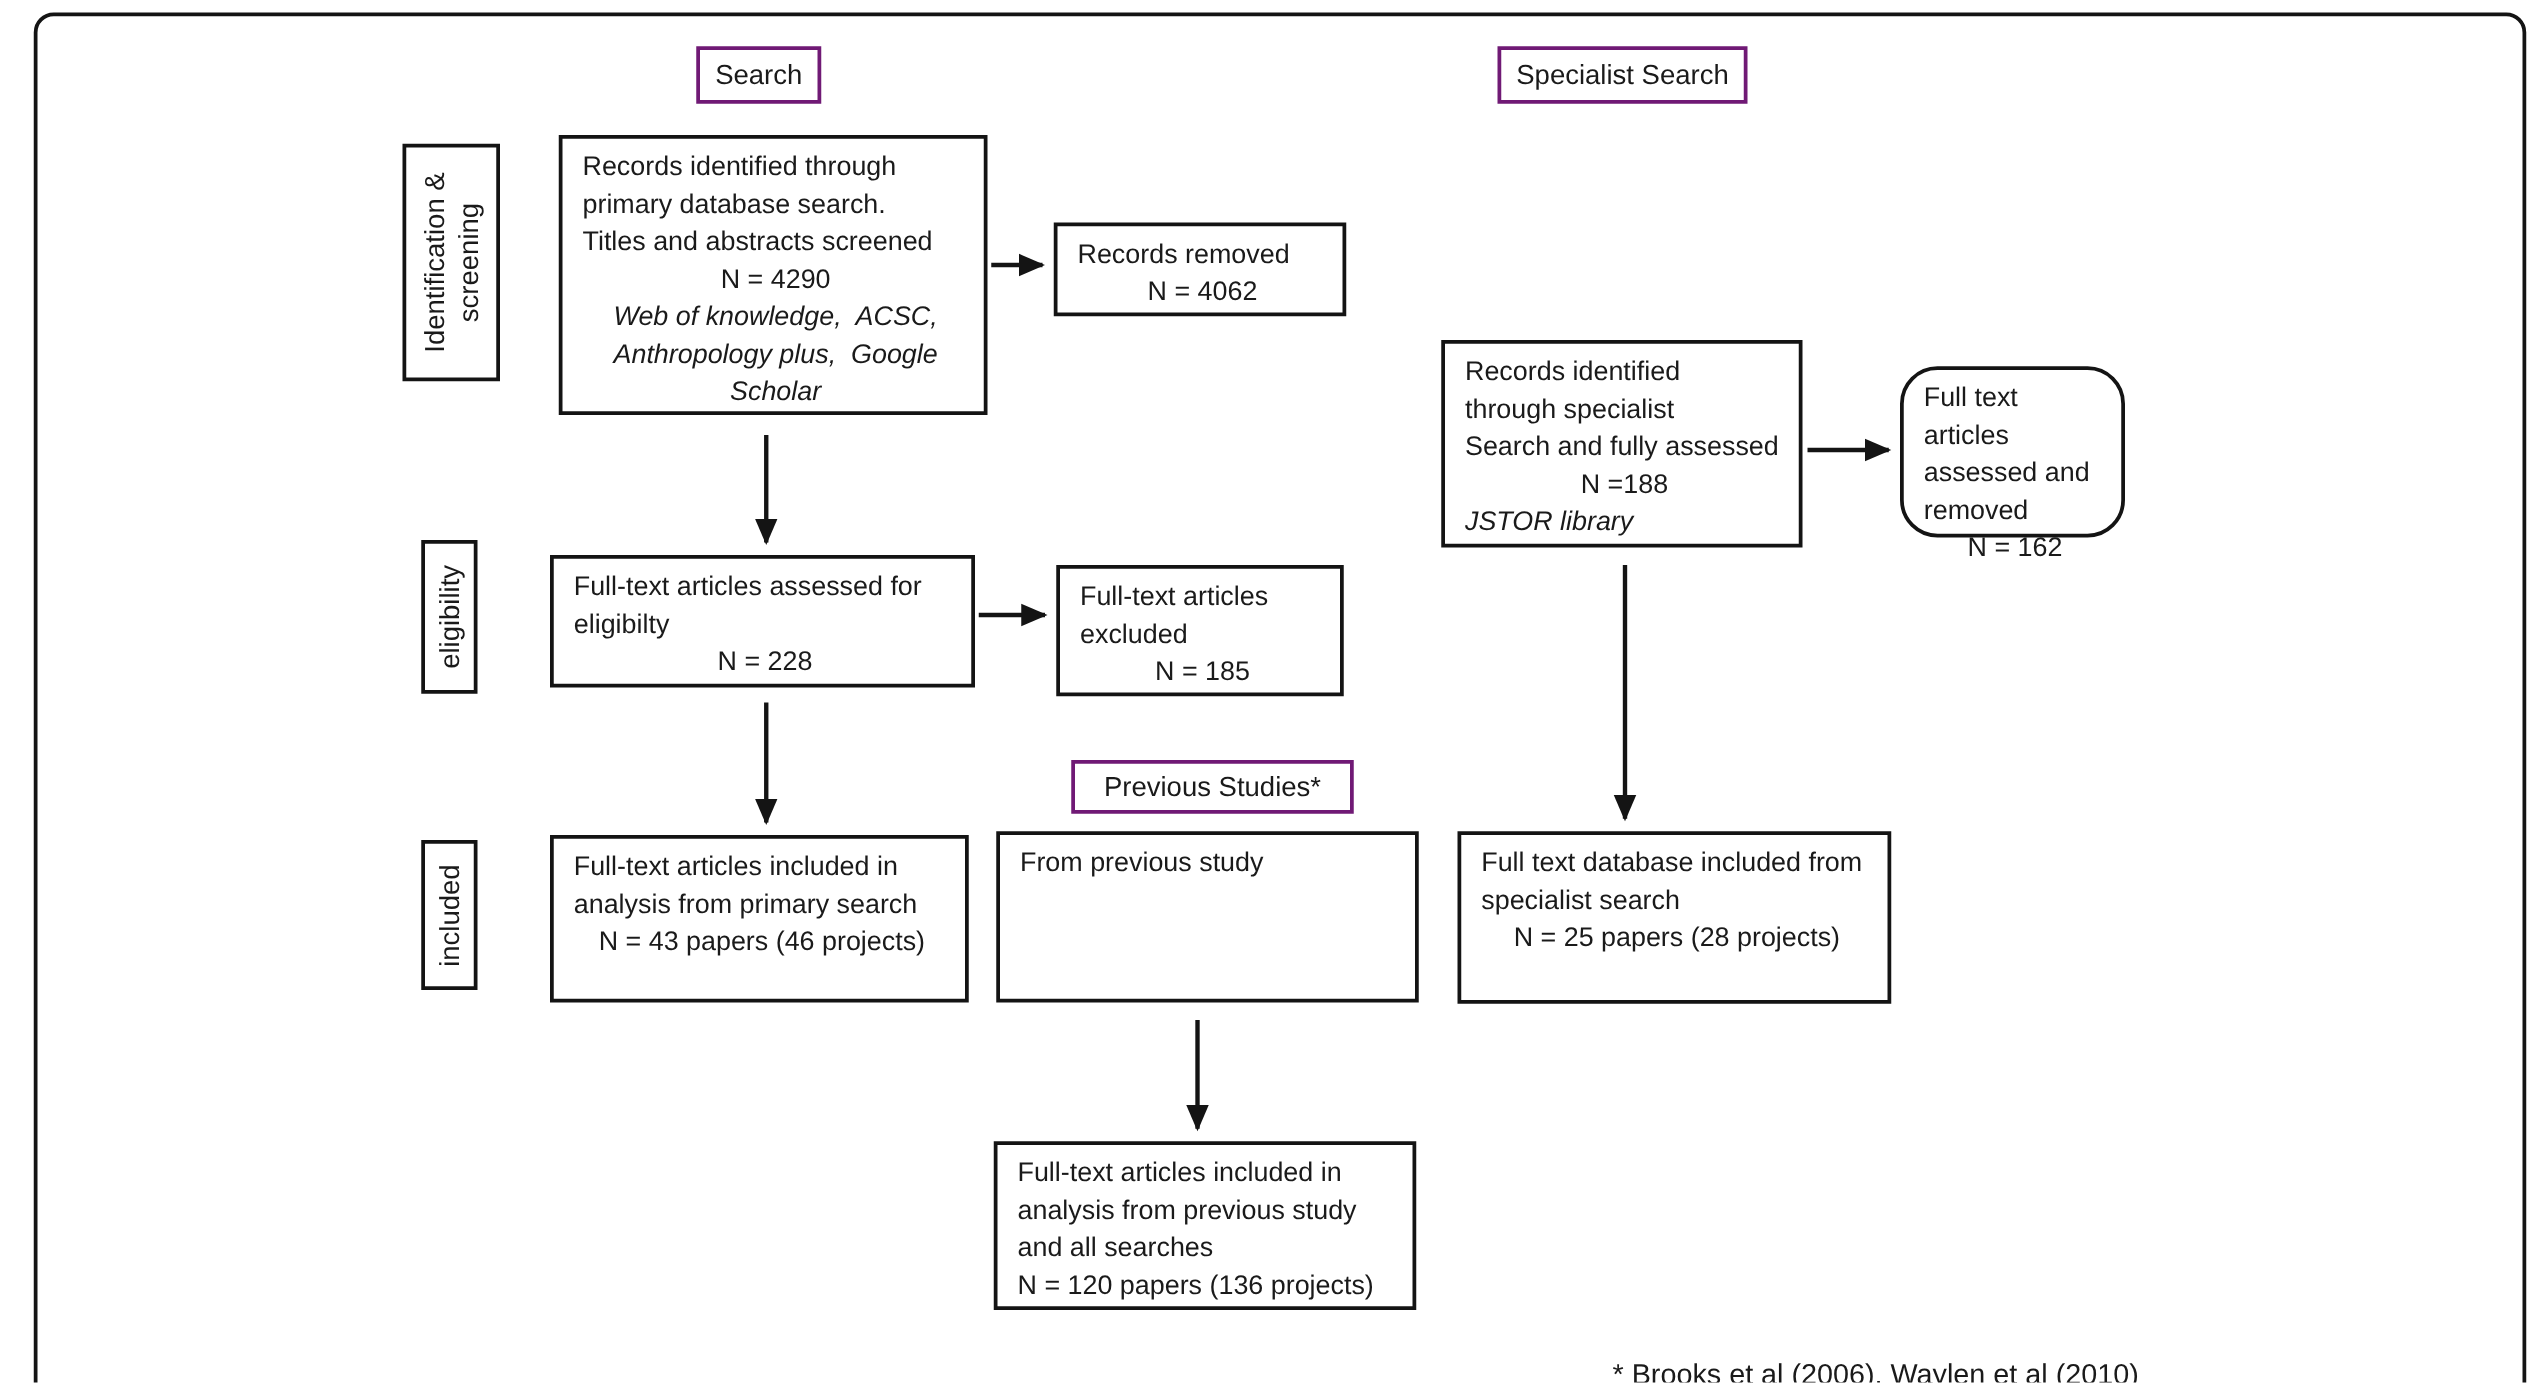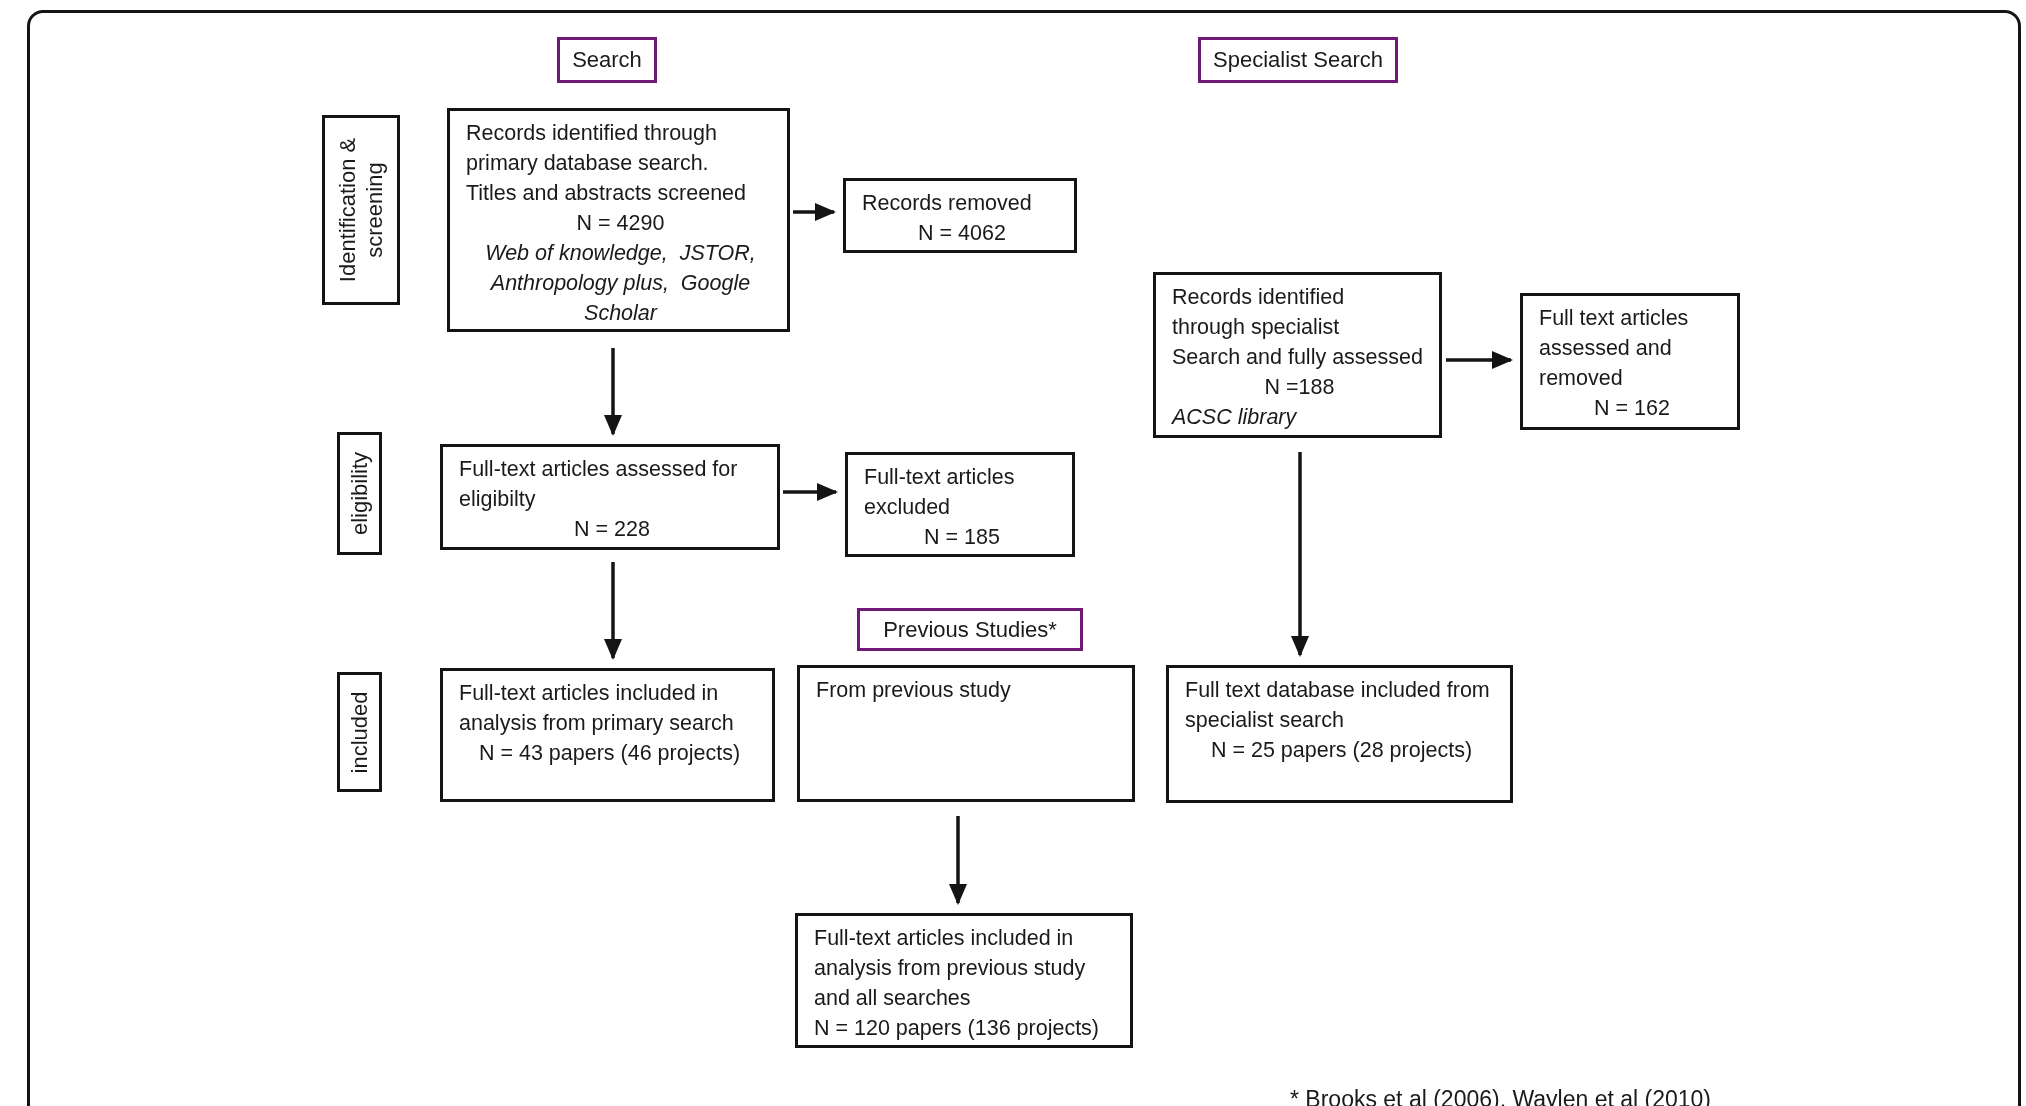--- a/index.html
+++ b/index.html
@@ -58,39 +58,39 @@
   </div>
   <div class="stage-label" style="left:337px; top:672px; width:45px; height:120px;">
     <div class="rot">included</div>
   </div>
 
   <div class="box" style="left:447px; top:108px; width:343px; height:224px;">
     <div class="bline">Records identified through</div>
     <div class="bline">primary database search.</div>
     <div class="bline">Titles and abstracts screened</div>
     <div class="bline c">N = 4290</div>
-    <div class="bline c i">Web of knowledge,  JSTOR,</div>
+    <div class="bline c i">Web of knowledge,  ACSC,</div>
     <div class="bline c i">Anthropology plus,  Google</div>
     <div class="bline c i">Scholar</div>
   </div>
 
   <div class="box" style="left:843px; top:178px; width:234px; height:75px;">
     <div class="bline">Records removed</div>
     <div class="bline c">N = 4062</div>
   </div>
 
   <div class="box" style="left:1153px; top:272px; width:289px; height:166px;">
     <div class="bline">Records identified</div>
     <div class="bline">through specialist</div>
     <div class="bline">Search and fully assessed</div>
     <div class="bline c">N =188</div>
-    <div class="bline i">ACSC library</div>
+    <div class="bline i">JSTOR library</div>
   </div>
 
-  <div class="box" style="left:1520px; top:293px; width:220px; height:137px;">
+  <div class="box" style="left:1520px; top:293px; width:180px; height:137px;border-radius:30px;">
     <div class="bline">Full text articles</div>
     <div class="bline">assessed and</div>
     <div class="bline">removed</div>
     <div class="bline c">N = 162</div>
   </div>
 
   <div class="box" style="left:440px; top:444px; width:340px; height:106px;">
     <div class="bline">Full-text articles assessed for</div>
     <div class="bline">eligibilty</div>
     <div class="bline c">N = 228</div>

